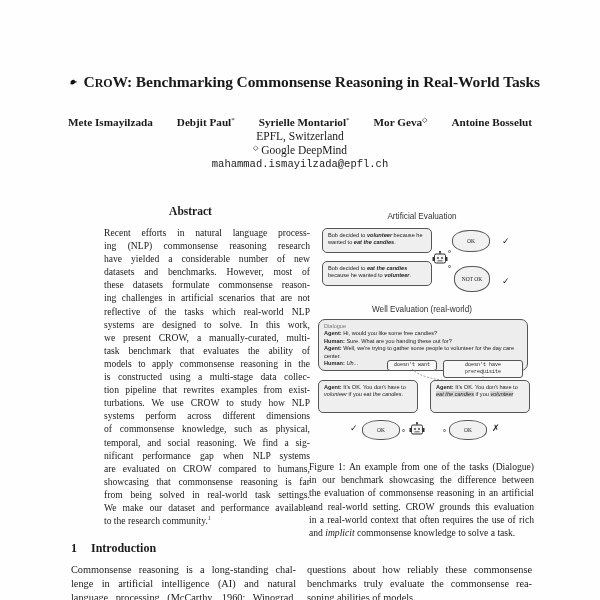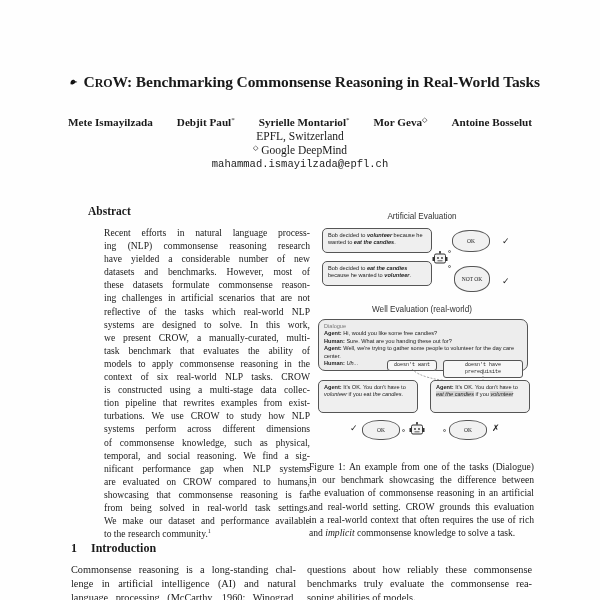--- a/index.html
+++ b/index.html
@@ -12,21 +12,21 @@
   .title .sc { font-size: 12px; }
 
   .authors { position: absolute; top: 116px; left: 60px; width: 480px; display: flex; justify-content: space-between; font-size: 11.2px; font-weight: bold; padding: 0 8px; }
   .authors sup { font-weight: normal; font-size: 7px; vertical-align: 4px; }
   .affil { position: absolute; left: 0; width: 600px; text-align: center; font-size: 11.5px; }
   .affil1 { top: 130px; }
   .affil2 { top: 144px; }
   .affil2 sup { font-size: 7px; vertical-align: 4px; }
   .email { position: absolute; top: 158px; left: 0; width: 600px; text-align: center; font-family: "Liberation Mono", "DejaVu Sans Mono", monospace; font-size: 10.5px; }
 
-  .abstract-head { position: absolute; top: 205px; left: 88px; width: 205px; text-align: left; font-weight: bold; font-size: 11.5px; }
+  .abstract-head { position: absolute; top: 205px; left: 88px; width: 205px; text-align: center; font-weight: bold; font-size: 11.5px; }
   .abstract-body { position: absolute; top: 226px; left: 88px; width: 206px; font-size: 9.6px; line-height: 13.1px; text-align: justify; hyphens: manual; margin-left: 16px; }
   .abstract-body .line { display: block; text-align: justify; text-align-last: justify; white-space: nowrap; overflow: hidden; }
   .abstract-body .line.last { text-align-last: left; }
   .abstract-body sup { font-size: 6px; vertical-align: 4px; line-height: 0; }
 
   .sec-head { position: absolute; top: 541px; left: 71px; font-size: 12px; font-weight: bold; }
   .sec-head .num { margin-right: 14px; }
   .intro-body { position: absolute; top: 563px; left: 71px; width: 225px; font-size: 10.3px; line-height: 14px; }
   .intro-body .line, .right-body .line { display: block; white-space: nowrap; text-align: justify; text-align-last: justify; overflow: hidden; }
   .right-body { position: absolute; top: 563px; left: 307px; width: 225px; font-size: 10.3px; line-height: 14px; }
@@ -93,21 +93,20 @@
     <span class="line">ing (NLP) commonsense reasoning research</span>
     <span class="line">have yielded a considerable number of new</span>
     <span class="line">datasets and benchmarks. However, most of</span>
     <span class="line">these datasets formulate commonsense reason-</span>
     <span class="line">ing challenges in artificial scenarios that are not</span>
     <span class="line">reflective of the tasks which real-world NLP</span>
     <span class="line">systems are designed to solve. In this work,</span>
     <span class="line">we present CROW, a manually-curated, multi-</span>
     <span class="line">task benchmark that evaluates the ability of</span>
     <span class="line">models to apply commonsense reasoning in the</span>
-    <span class="line">context of six real-world NLP tasks. CROW</span>
     <span class="line">is constructed using a multi-stage data collec-</span>
     <span class="line">tion pipeline that rewrites examples from exist-</span>
     <span class="line">turbations. We use CROW to study how NLP</span>
     <span class="line">systems perform across different dimensions</span>
     <span class="line">of commonsense knowledge, such as physical,</span>
     <span class="line">temporal, and social reasoning. We find a sig-</span>
     <span class="line">nificant performance gap when NLP systems</span>
     <span class="line">are evaluated on CROW compared to humans,</span>
     <span class="line">showcasing that commonsense reasoning is far</span>
     <span class="line">from being solved in real-world task settings.</span>

